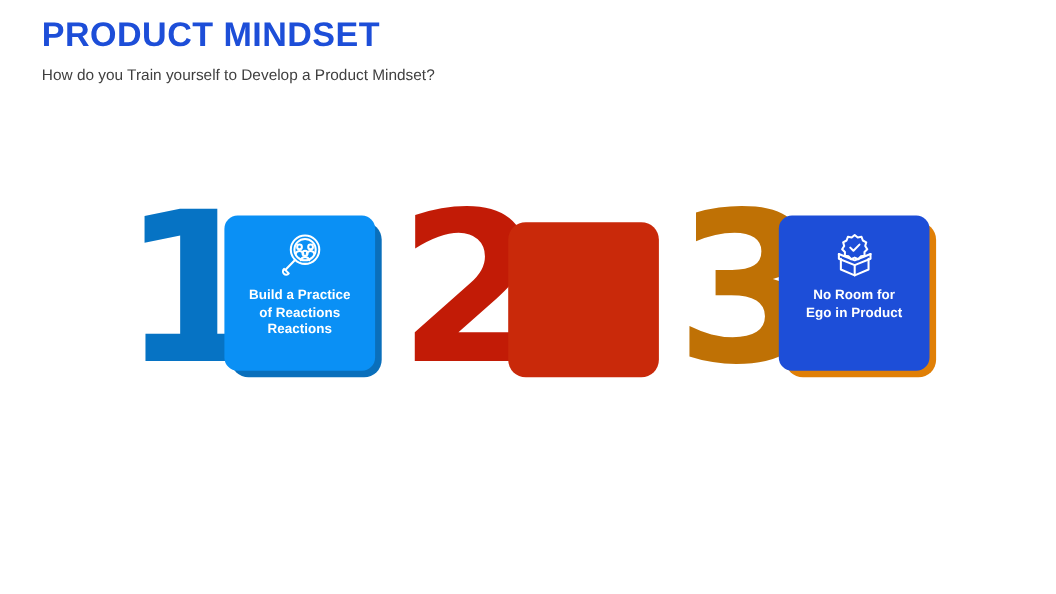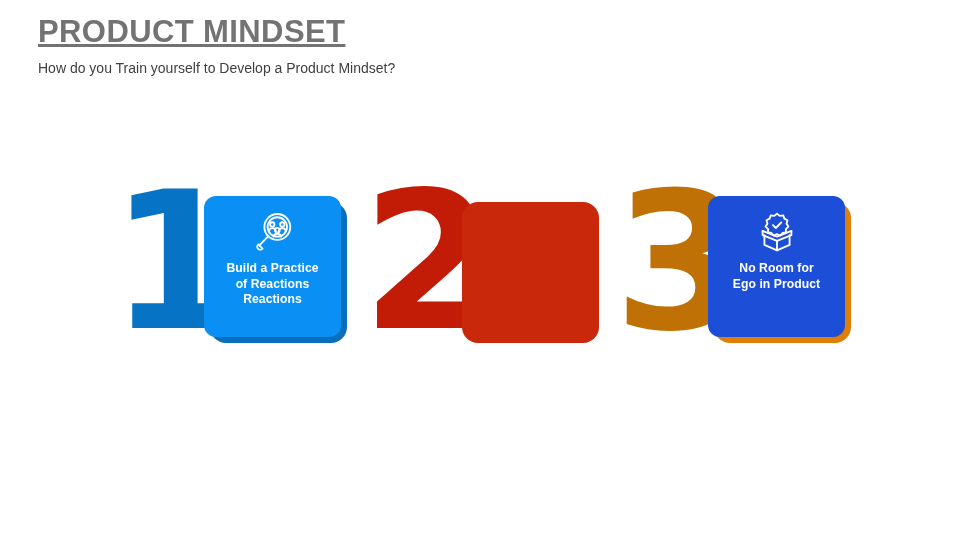--- a/index.html
+++ b/index.html
@@ -18,26 +18,25 @@
   
   #header {
     position: absolute;
     left: 38px;
     top: 14px;
     width: 880px;
   }
   #page-title {
     font-size: 31px;
     font-weight: bold;
-    color: #737373;
+    color: #1d4ed8;
     letter-spacing: 0.4px;
     line-height: 1.16;
     margin: 0;
     white-space: nowrap;
-    text-decoration: underline;
   }
   #page-subtitle {
     font-size: 14px;
     font-weight: normal;
     color: #3f3f3f;
     line-height: 1.2;
     margin: 10px 0 0 0;
     white-space: nowrap;
   }
 

